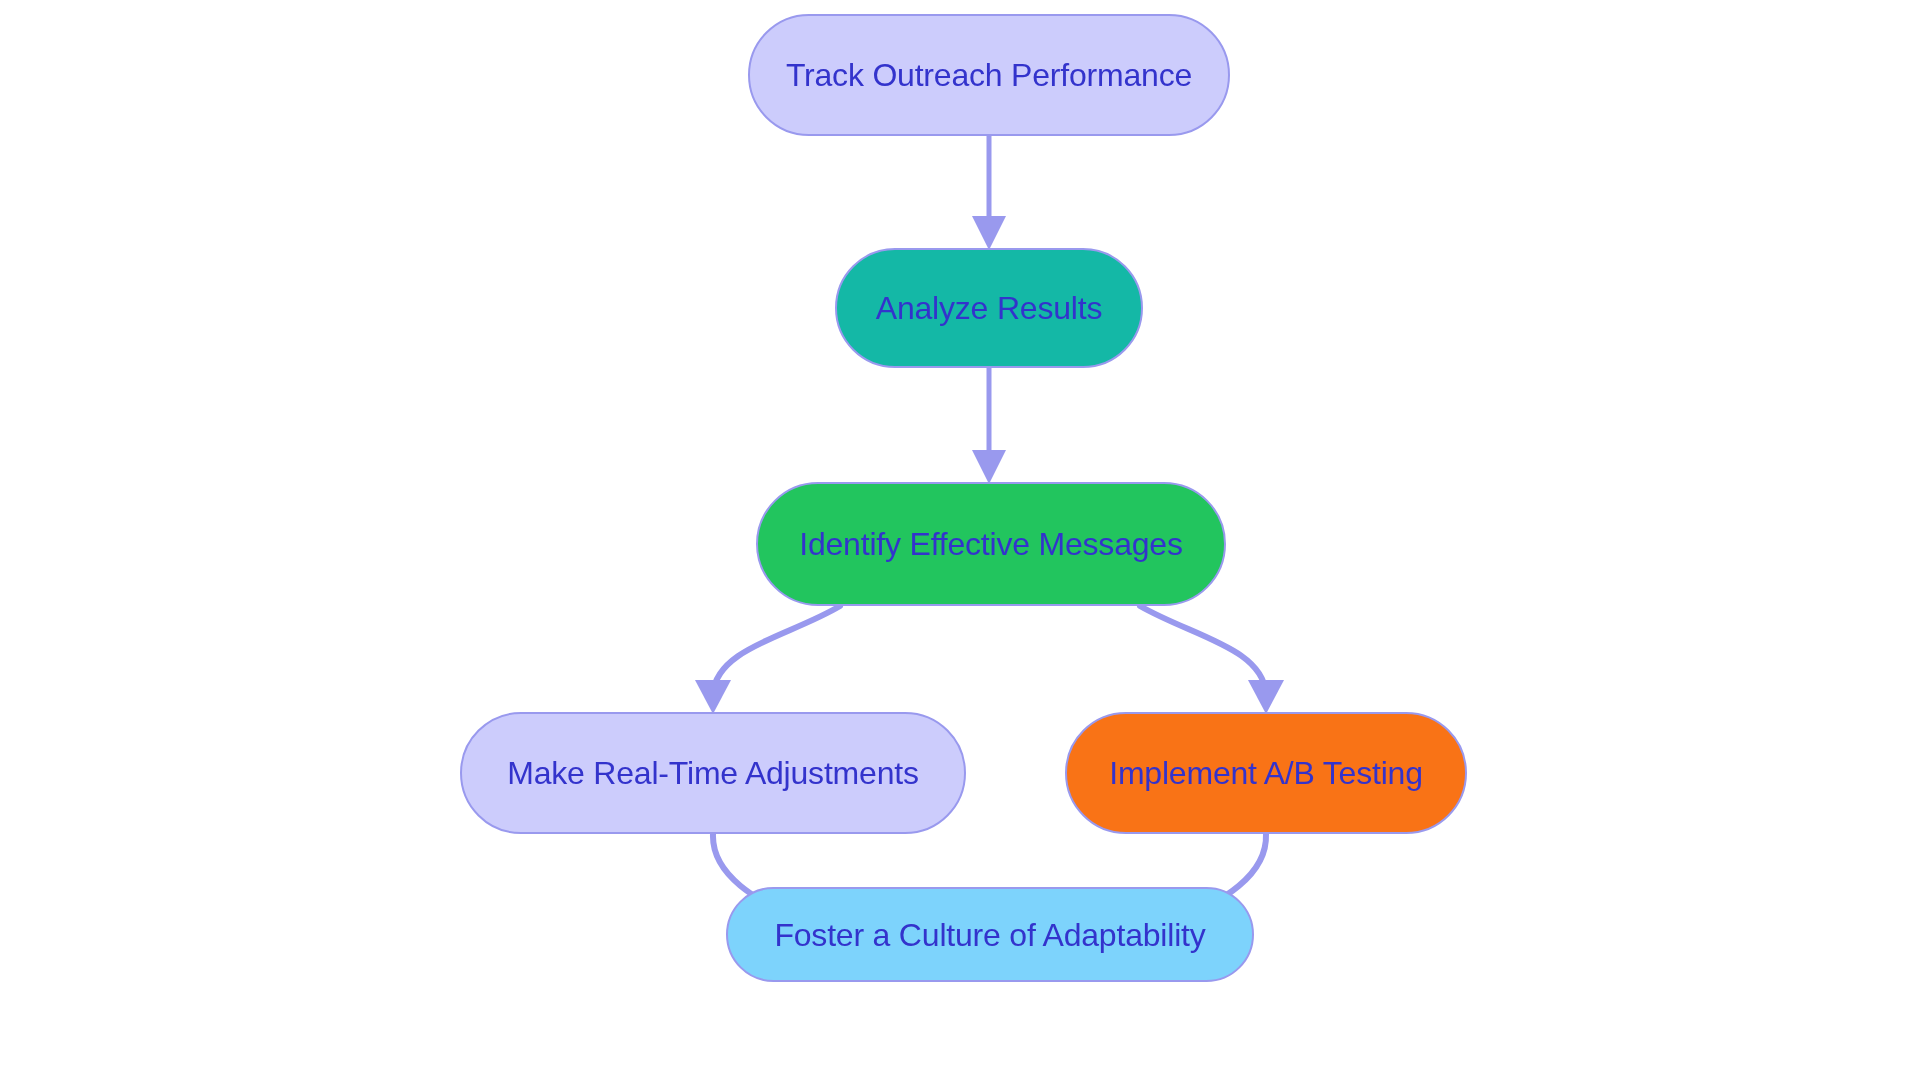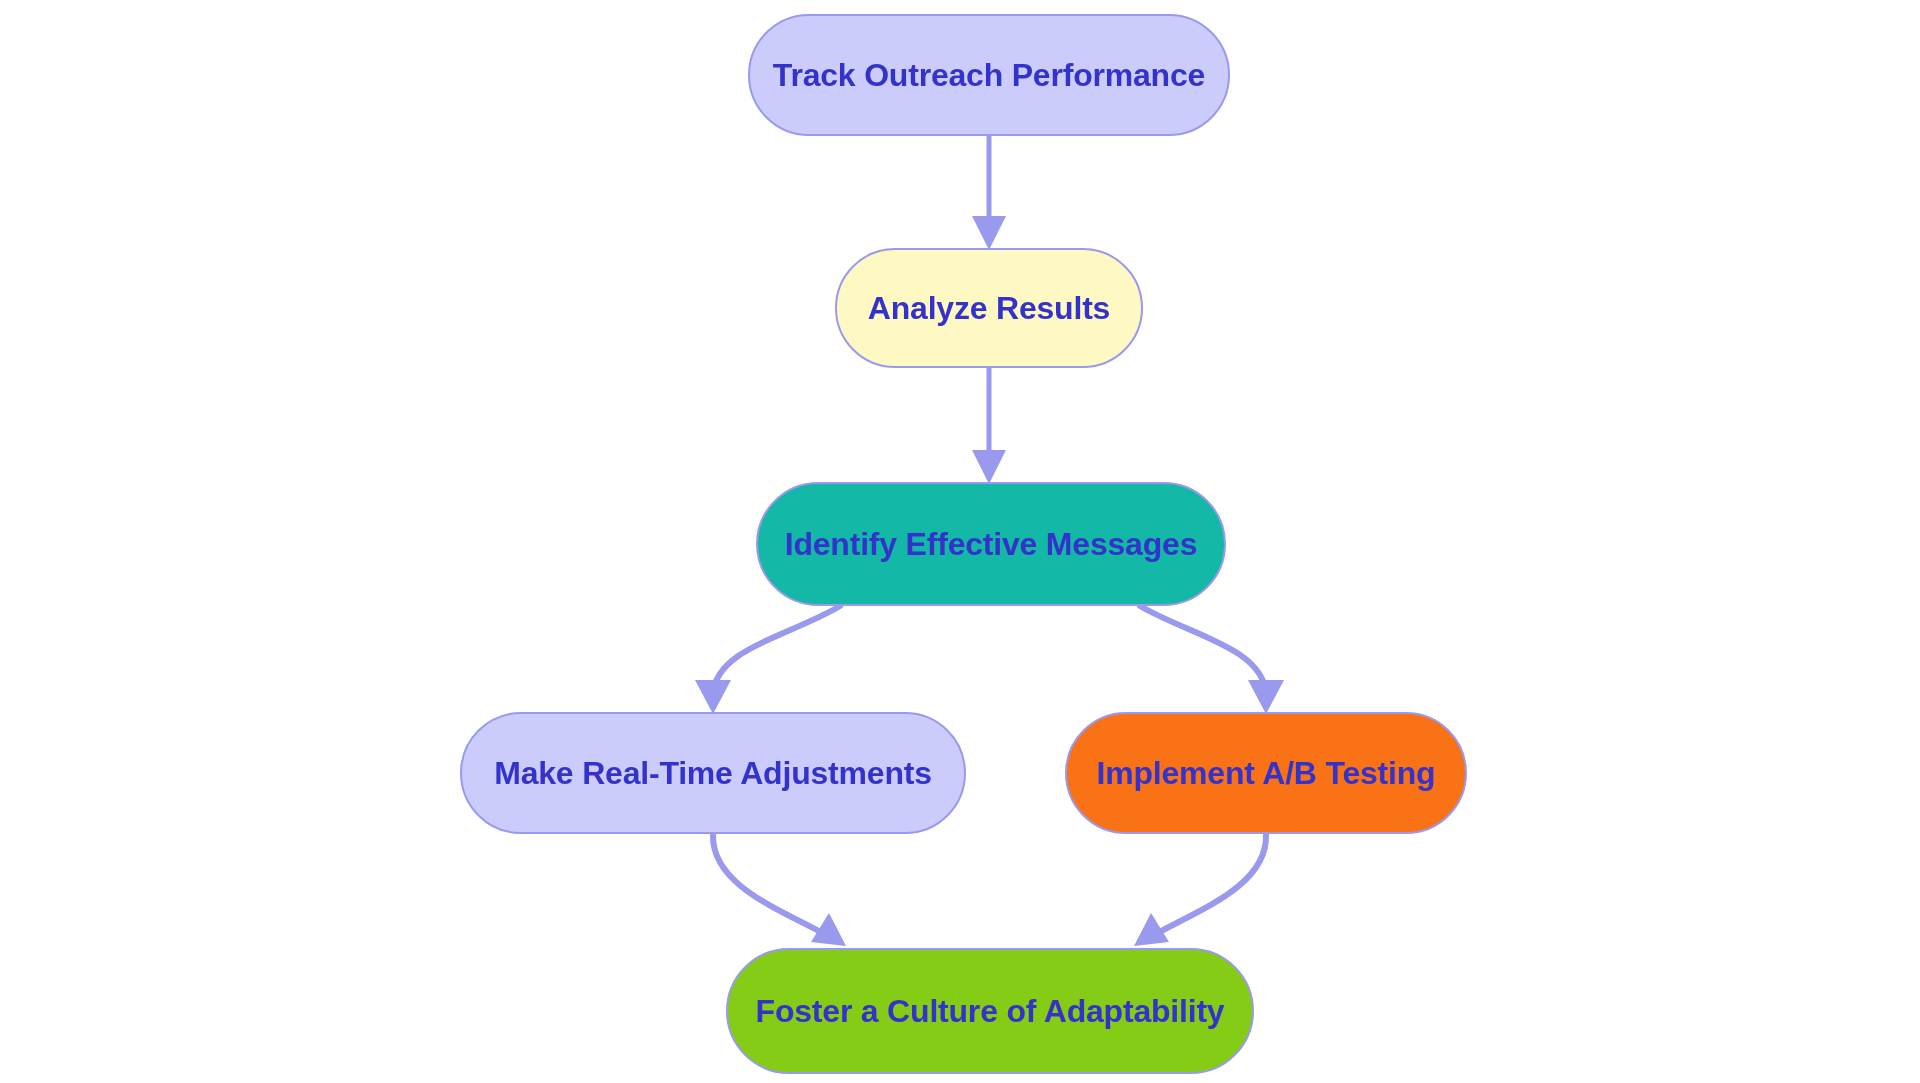--- a/index.html
+++ b/index.html
@@ -32,21 +32,21 @@
     box-sizing: border-box;
     background: #ccccfc;
     border: 2px solid #9999ee;
     border-radius: 999px;
     display: flex;
     align-items: center;
     justify-content: center;
     color: #3333cc;
     font-family: "Liberation Sans", sans-serif;
     font-size: 32px;
-    font-weight: 700;
+    font-weight: 400;
     letter-spacing: -0.2px;
     white-space: nowrap;
     line-height: 1;
   }
   .node-label {
     display: block;
     color: #3333cc;
     padding: 0 10px;
   }
 </style>
@@ -85,33 +85,33 @@
     <g>
       <path d="M 1266 834 C 1268 886, 1198 910, 1152 936" stroke="#9999ee" stroke-width="6" fill="none" stroke-linecap="round"></path>
       <polygon points="1134,946 1151,913, 1169,942" fill="#9999ee"></polygon>
     </g>
   </svg>
 
   <div class="node" style="left: 748px; top: 14px; width: 482px; height: 122px; background: rgb(204, 204, 252); border-color: rgb(153, 153, 238); color: rgb(51, 51, 204);">
     <span class="node-label">Track Outreach Performance</span>
   </div>
 
-  <div class="node" style="left: 835px; top: 248px; width: 308px; height: 120px; background: #fef9c3; border-color: rgb(153, 153, 238); color: rgb(51, 51, 204);">
+  <div class="node" style="left: 835px; top: 248px; width: 308px; height: 120px; background: #14b8a6; border-color: rgb(153, 153, 238); color: rgb(51, 51, 204);">
     <span class="node-label">Analyze Results</span>
   </div>
 
-  <div class="node" style="left: 756px; top: 482px; width: 470px; height: 124px; background: #14b8a6; border-color: rgb(153, 153, 238); color: rgb(51, 51, 204);">
+  <div class="node" style="left: 756px; top: 482px; width: 470px; height: 124px; background: #22c55e; border-color: rgb(153, 153, 238); color: rgb(51, 51, 204);">
     <span class="node-label">Identify Effective Messages</span>
   </div>
 
   <div class="node" style="left: 460px; top: 712px; width: 506px; height: 122px; background: rgb(204, 204, 252); border-color: rgb(153, 153, 238); color: rgb(51, 51, 204); text-align: center;">
     <span class="node-label">Make Real-Time Adjustments</span>
   </div>
 
   <div class="node" style="left: 1065px; top: 712px; width: 402px; height: 122px; background: #f97316; border-color: rgb(153, 153, 238); color: rgb(51, 51, 204);">
     <span class="node-label">Implement A/B Testing</span>
   </div>
 
-  <div class="node" style="left: 726px; top: 948px; width: 528px; height: 126px; background: #84cc16; border-color: rgb(153, 153, 238); color: rgb(51, 51, 204);">
+  <div class="node" style="left: 726px; top: 887px; width: 528px; height: 95px; background: #7dd3fc; border-color: rgb(153, 153, 238); color: rgb(51, 51, 204);">
     <span class="node-label">Foster a Culture of Adaptability</span>
   </div>
 
 </div>
 
 </body></html>

